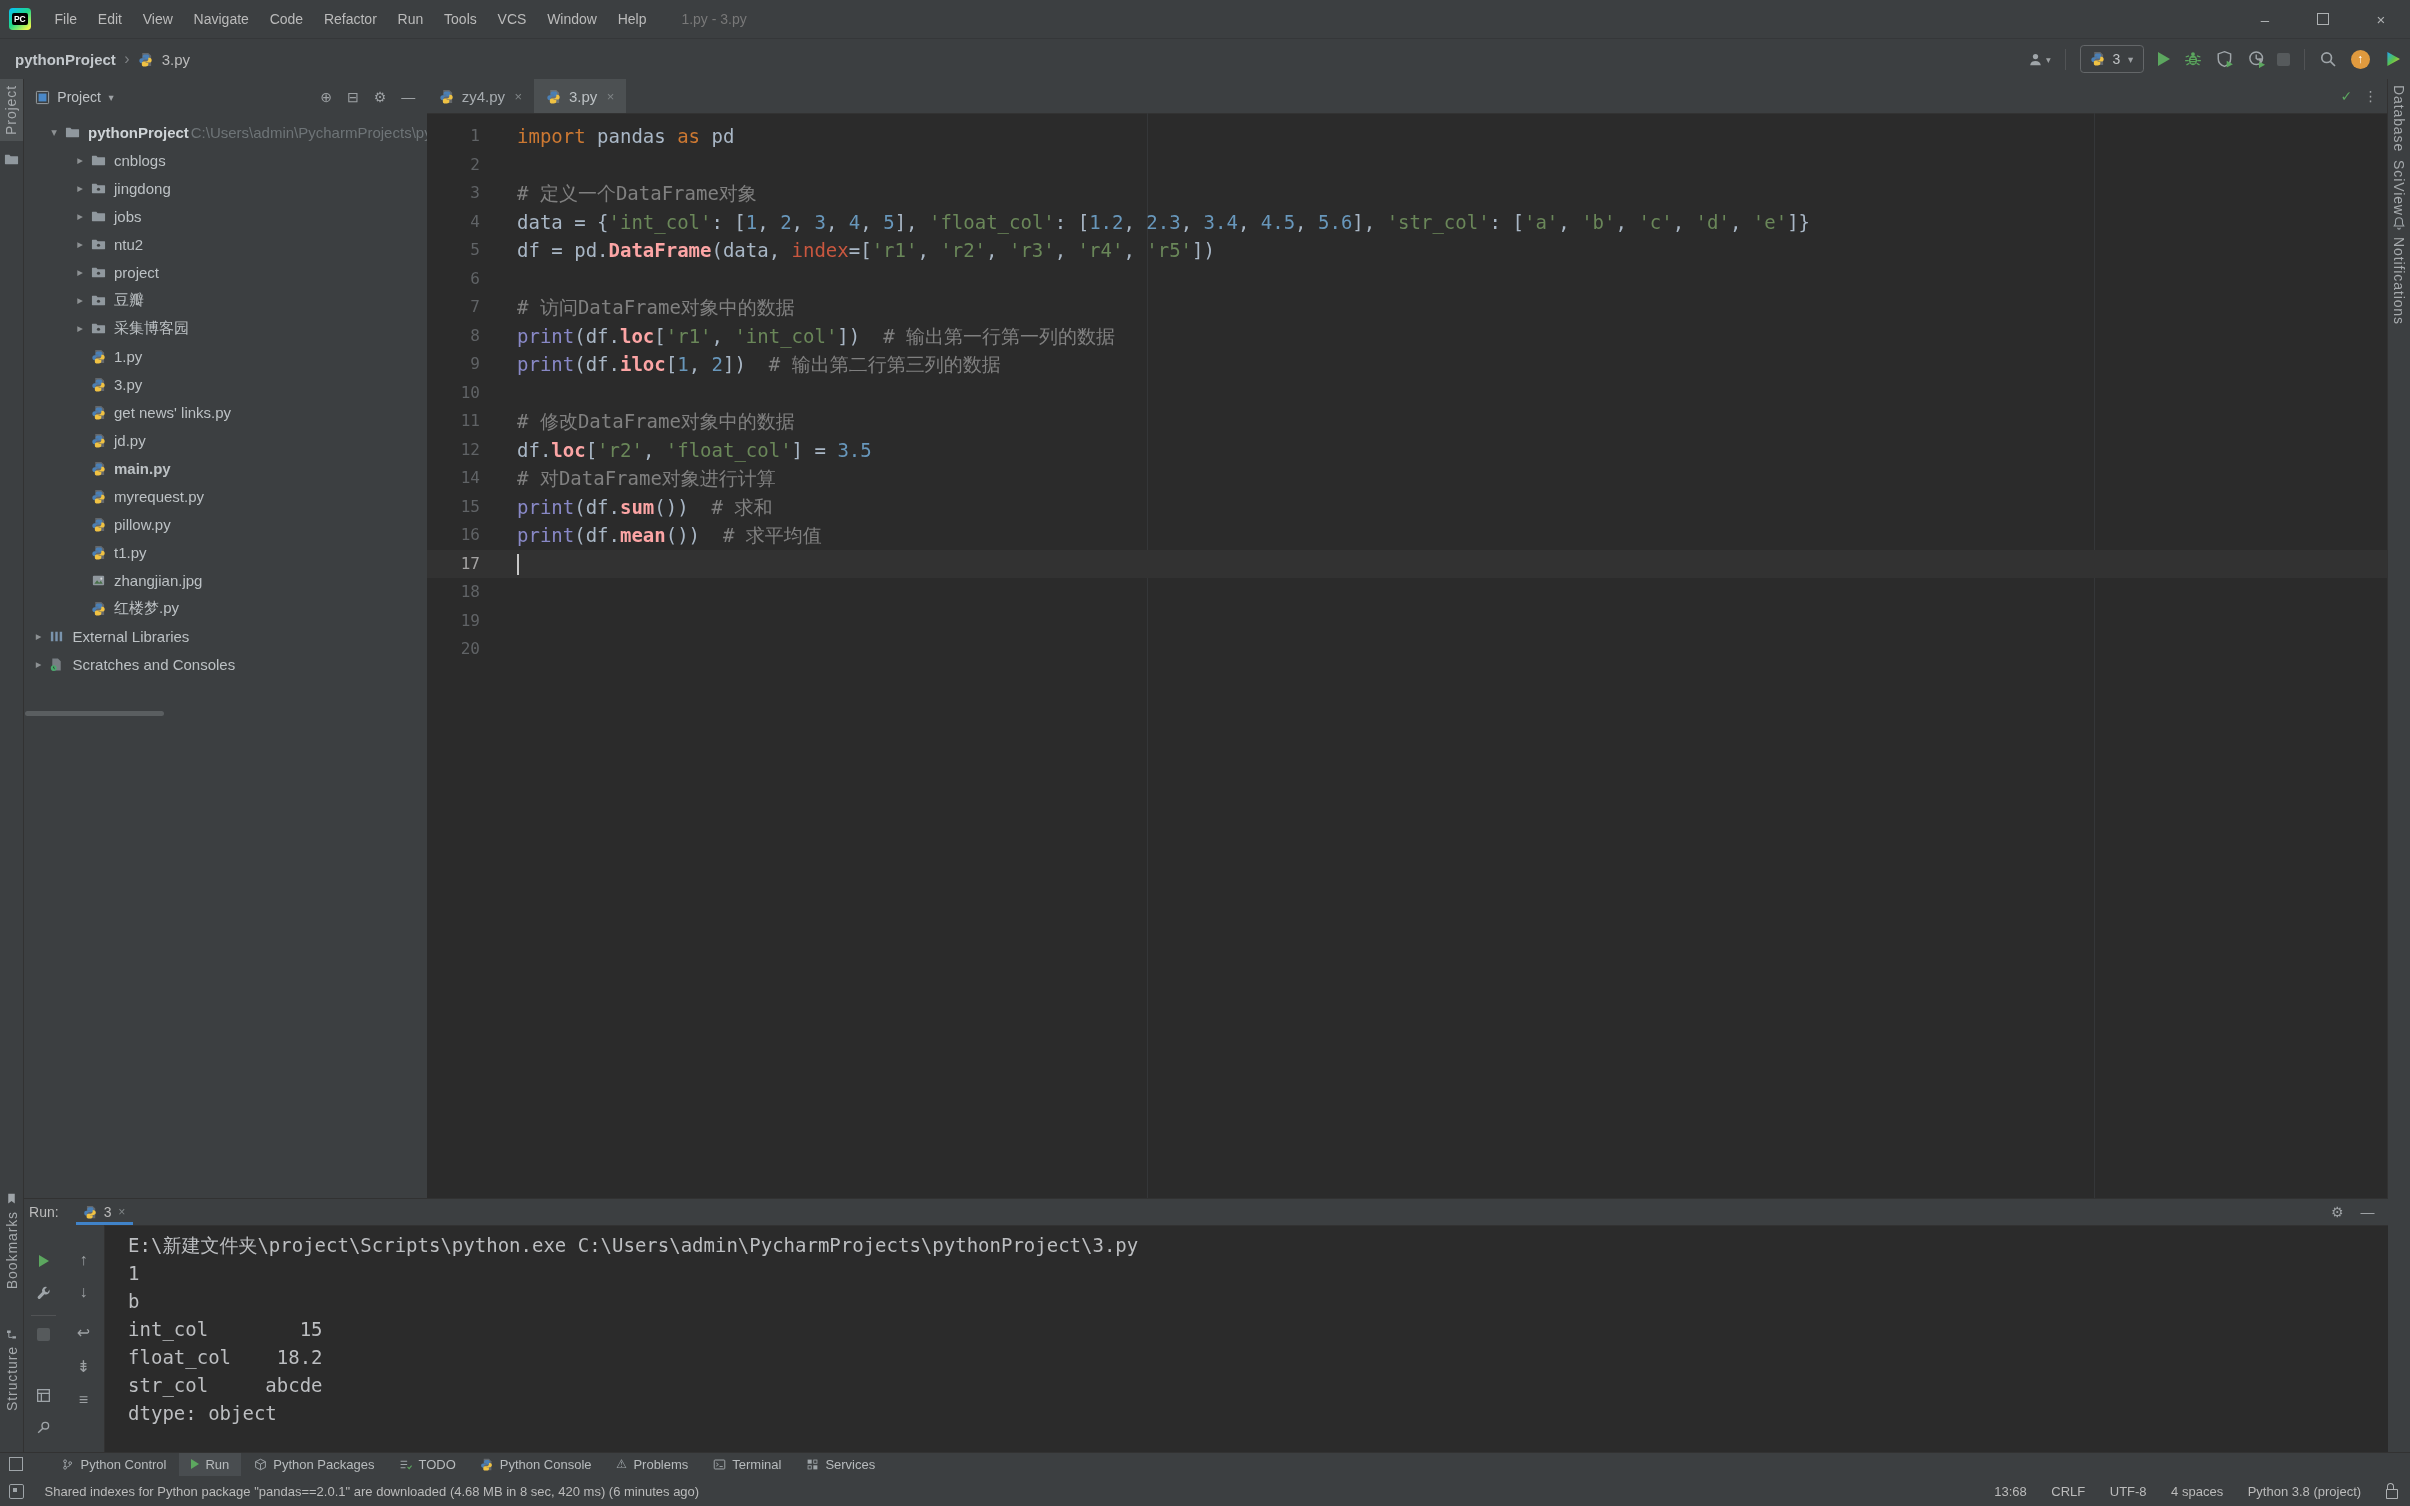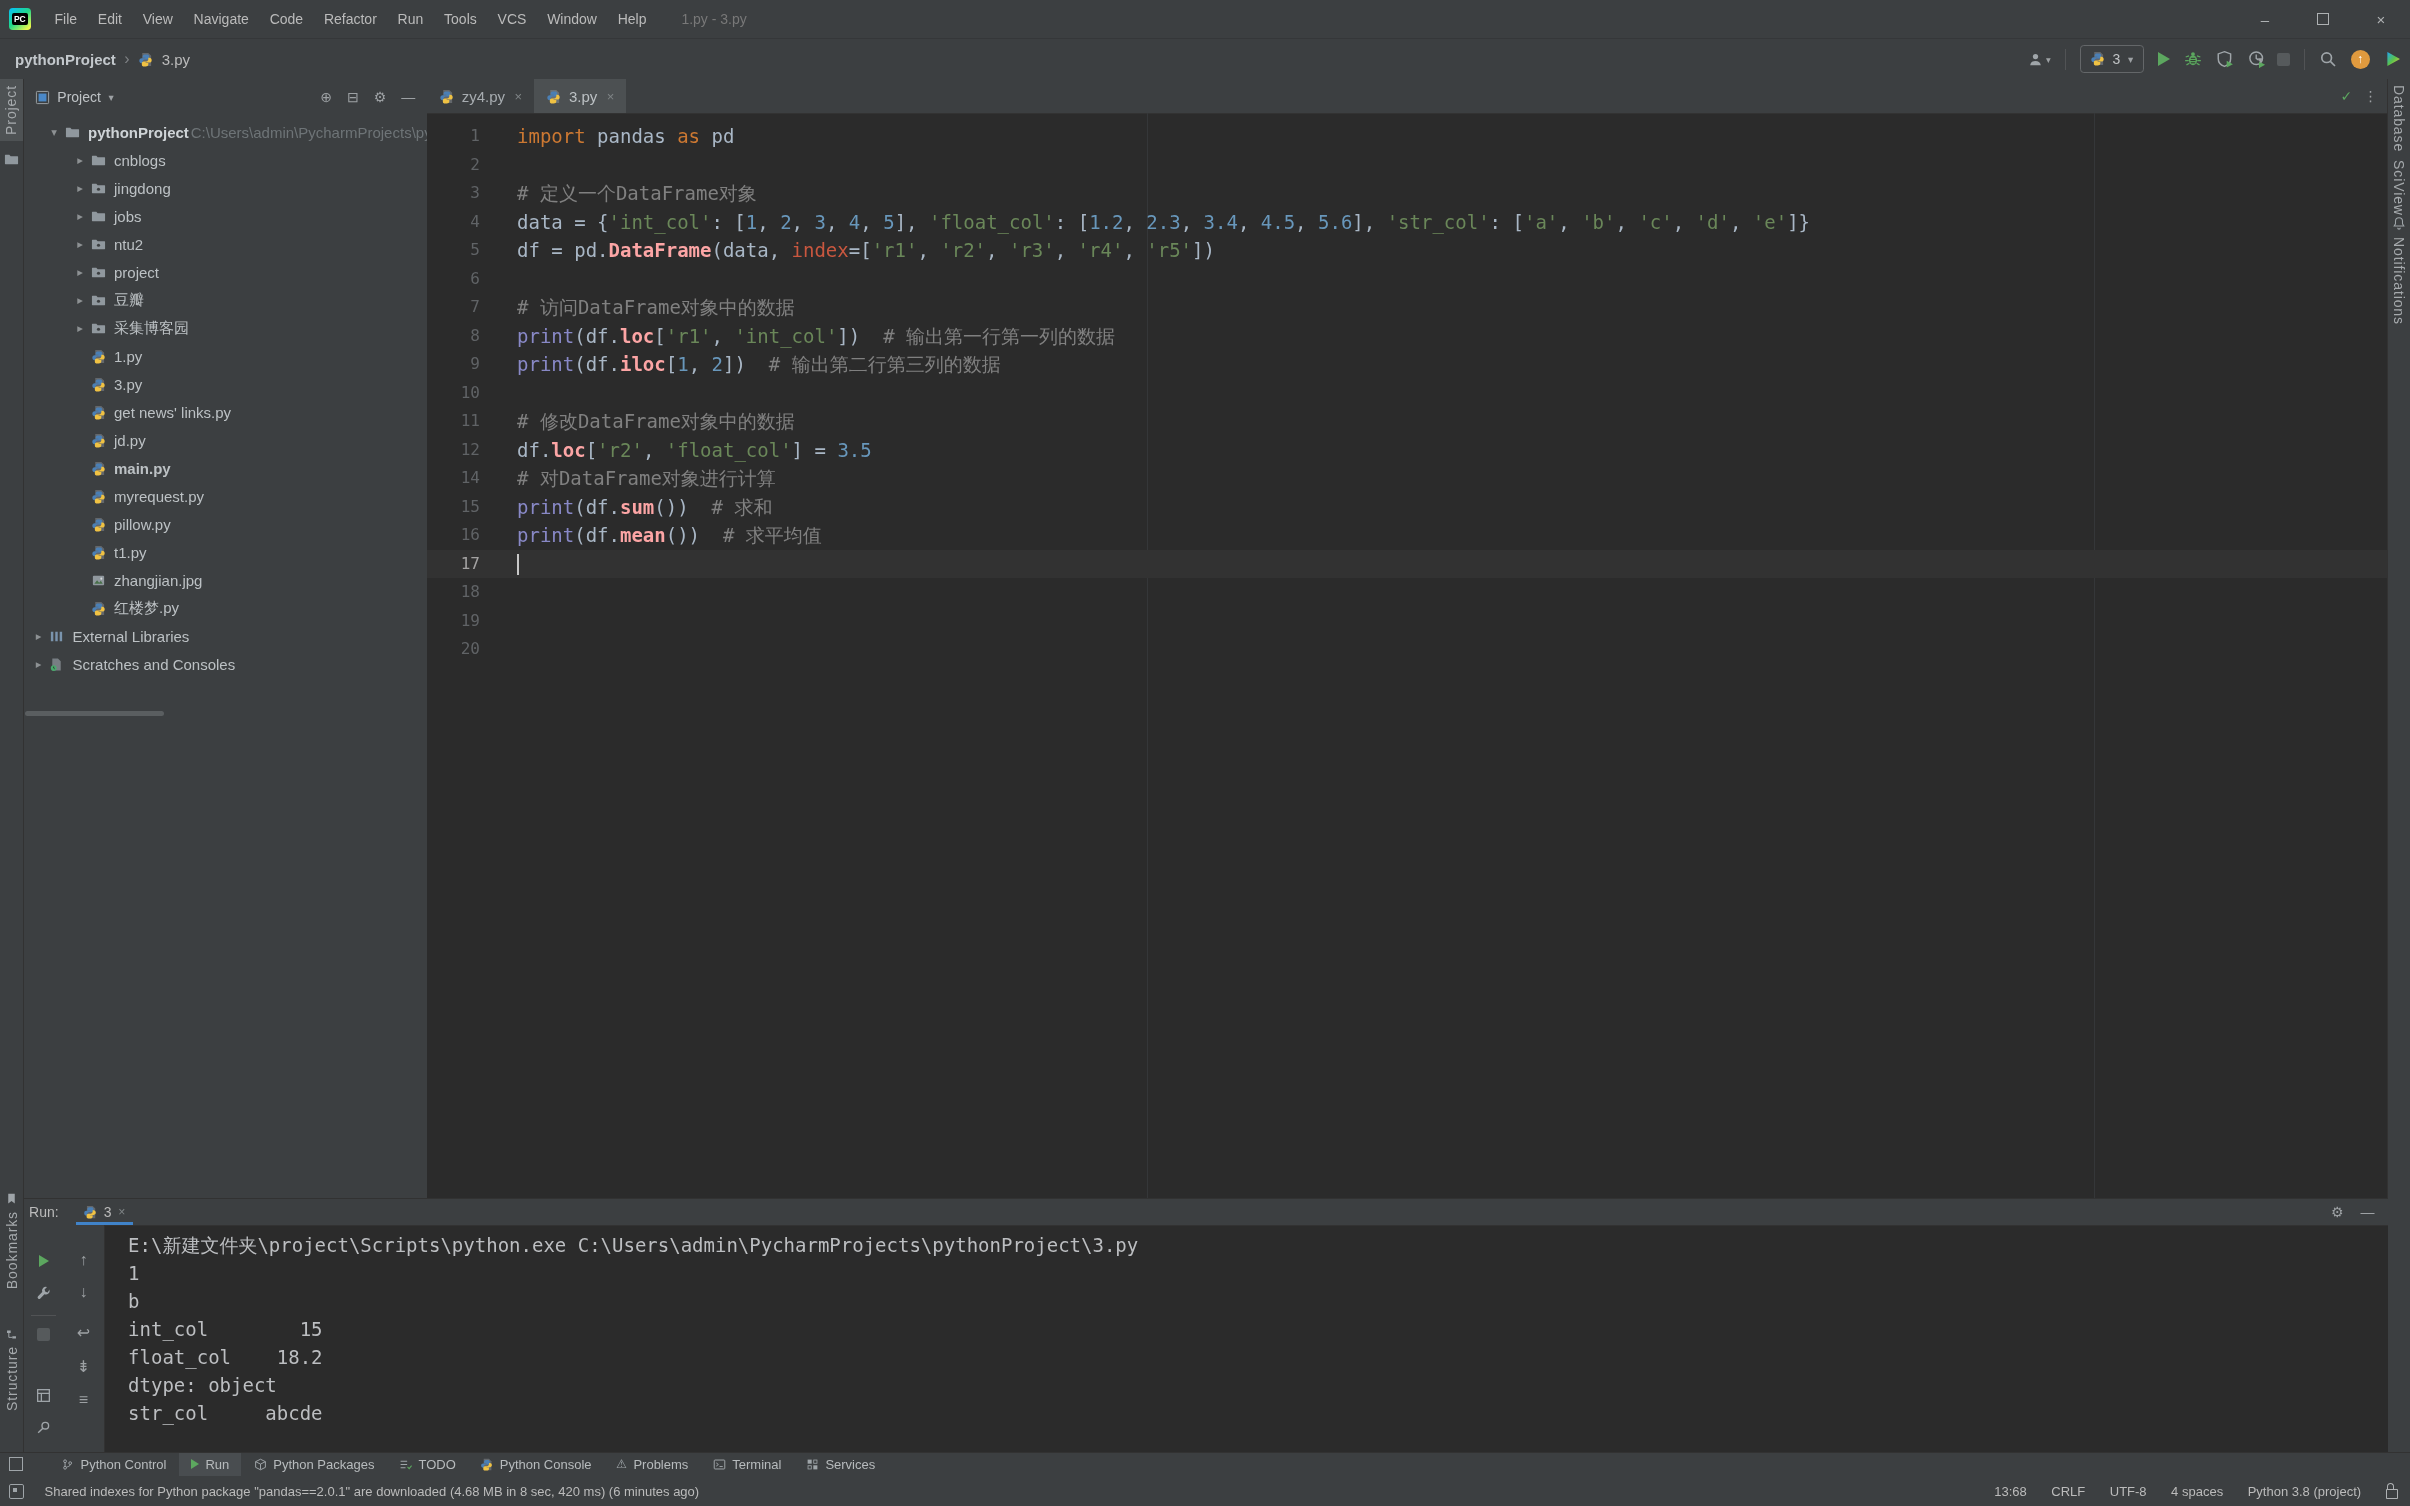--- a/index.html
+++ b/index.html
@@ -652,22 +652,22 @@
     <span class="cicon" style="top:98px">↩</span>
     <span class="cicon" style="top:132px">⇟</span>
     <span class="cicon" style="top:166px">≡</span>
   </div>
   <div id="console">
       <div class="console-line">E:\新建文件夹\project\Scripts\python.exe C:\Users\admin\PycharmProjects\pythonProject\3.py</div>
       <div class="console-line">1</div>
       <div class="console-line">b</div>
       <div class="console-line">int_col        15</div>
       <div class="console-line">float_col    18.2</div>
+      <div class="console-line">str_col     abcde</div>
       <div class="console-line">dtype: object</div>
-      <div class="console-line">str_col     abcde</div>
     </div>
 </div>
 
 <div id="toolwinbar">
   <span class="switcher"></span>
   <div id="twitems" style="display:flex;margin-left:26px;">
       <div class="twitem">
         <span class="icon">
           <svg viewBox="0 0 16 16">
             <circle cx="5" cy="4" r="1.7" fill="none" stroke="#9fa5a9" stroke-width="1.2"></circle>

